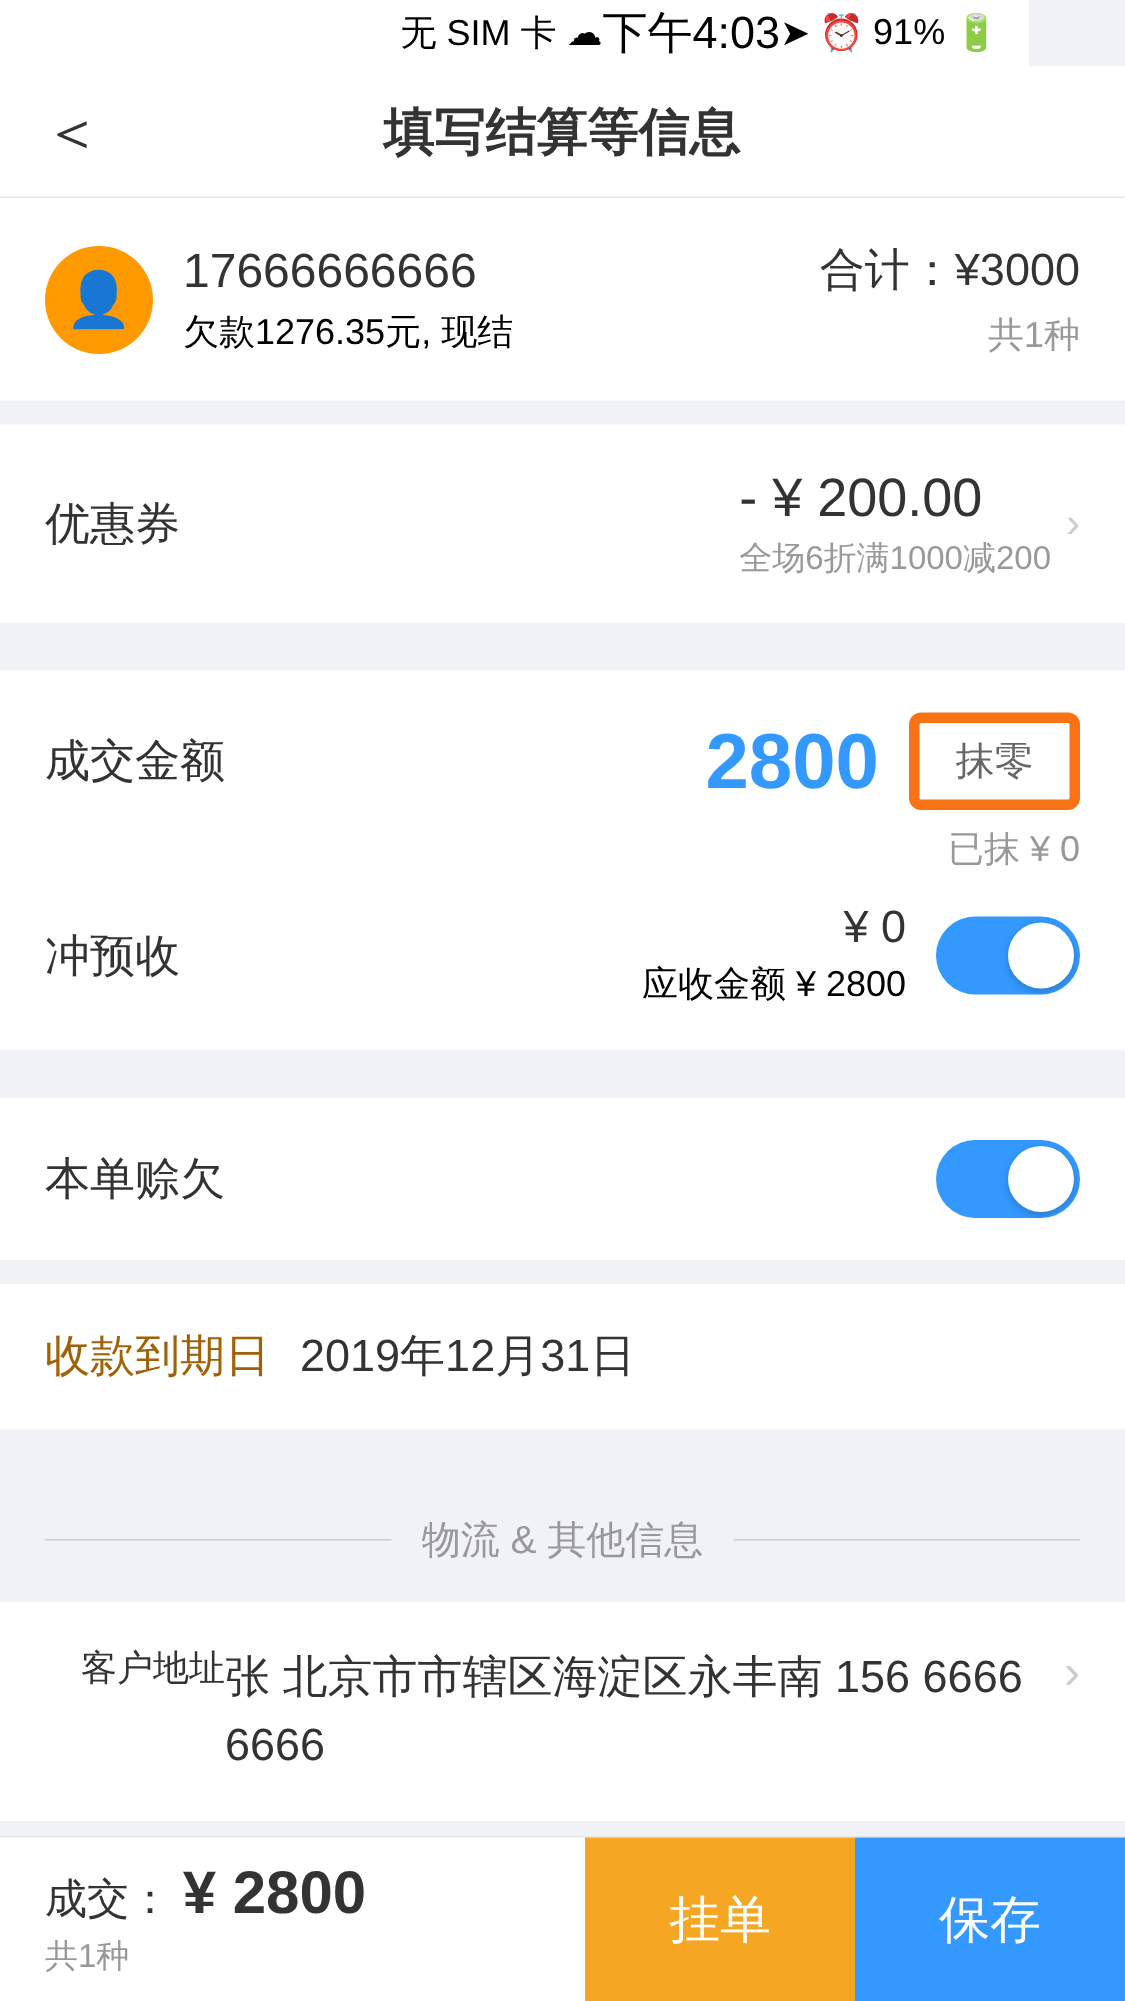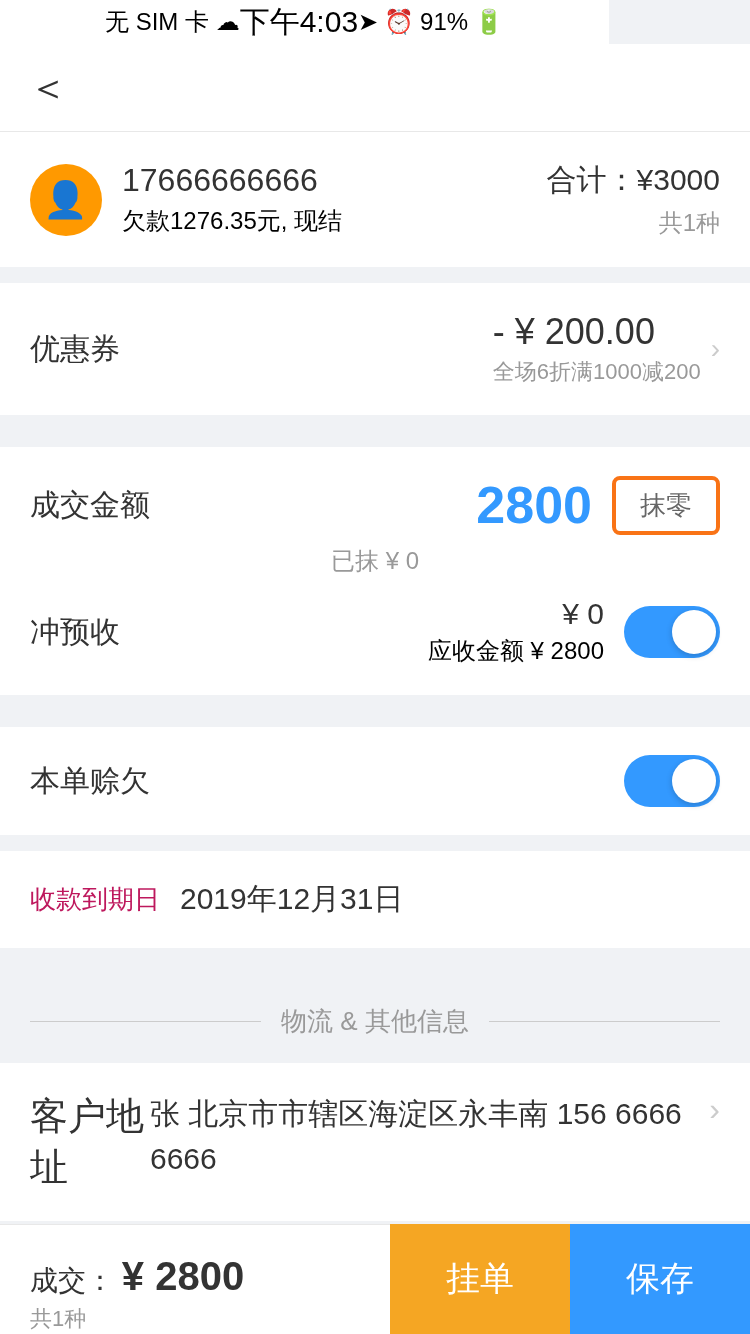--- a/index.html
+++ b/index.html
@@ -9,26 +9,26 @@
       min-height: 1334px;
       font-family: -apple-system, "PingFang SC", "Helvetica Neue", Arial, sans-serif;
       background: #f0f2f5;
       font-size: 28px;
       color: #333;
       position: relative;
     }
 
     
     .status-bar {
-      width: 609px;
+      width: 686px;
       height: 44px;
       background: #fff;
       display: flex;
       align-items: center;
-      justify-content: center;
+      justify-content: flex-end;
       padding: 0 20px;
       font-size: 24px;
       color: #000;
     }
     .status-left { display: flex; align-items: center; gap: 8px; }
     .status-center { font-size: 30px; font-weight: 500; }
     .status-right { display: flex; align-items: center; gap: 6px; font-size: 24px; }
 
     
     .nav-bar {
@@ -120,29 +120,29 @@
       display: flex;
       align-items: center;
       justify-content: space-between;
       margin-bottom: 10px;
       gap: 27px;
     }
     .amount-label { font-size: 30px; color: #333; }
     .amount-right { display: flex; align-items: center; gap: 20px; }
     .amount-value { font-size: 52px; color: #3399ff; font-weight: 600; }
     .round-btn {
-      border: 4px solid #f97316;
+      border: 7px solid #f97316;
       border-radius: 8px;
       padding: 8px 24px;
       font-size: 26px;
       color: #666;
       background: #fff;
       cursor: pointer;
     }
-    .amount-sub { font-size: 24px; color: #999; text-align: center; }
+    .amount-sub { font-size: 24px; color: #999; text-align: right; }
 
     
     .prereceive-row {
       display: flex;
       align-items: center;
       justify-content: space-between;
       padding-top: 20px;
     }
     .prereceive-label { font-size: 30px; color: #333; }
     .prereceive-right { display: flex; align-items: center; gap: 20px; }
@@ -183,21 +183,21 @@
     .writeoff-label { font-size: 30px; color: #333; }
 
     
     .duedate-section {
       background: #fff;
       padding: 28px 30px;
       display: flex;
       align-items: center;
       margin-bottom: 16px;
     }
-    .duedate-label { font-size: 26px; color: #be185d; margin-right: 20px; }
+    .duedate-label { font-size: 30px; color: #a16207; margin-right: 20px; }
     .duedate-value { font-size: 30px; color: #333; }
 
     
     .logistics-divider {
       background: #f0f2f5;
       padding: 24px 30px;
       display: flex;
       align-items: center;
       justify-content: center;
       margin-bottom: 0;
@@ -215,32 +215,32 @@
 
     
     .address-section {
       background: #fff;
       padding: 28px 30px;
       display: flex;
       align-items: flex-start;
       justify-content: space-between;
       margin-bottom: 16px;
     }
-    .address-label { font-size: 38px; color: #333; width: 120px; flex-shrink: 0; }
+    .address-label { font-size: 24px; color: #333; width: 120px; flex-shrink: 0; text-align: right; }
     .address-value { font-size: 30px; color: #333; flex: 1; line-height: 1.5; }
 
     
     .bottom-bar {
       position: fixed;
       bottom: 0;
       width: 750px;
       height: 110px;
       background: #fff;
       display: flex;
-      align-items: flex-end;
+      align-items: center;
       border-top: 1px solid #e8e8e8;
     }
     .bottom-info {
       padding: 0 30px;
       flex: 1;
     }
     .bottom-count { font-size: 22px; color: #999; margin-top: 4px; }
     .bottom-btn-hold {
       width: 180px;
       height: 110px;
@@ -282,20 +282,21 @@
   <div class="status-right">
     <span>➤</span>
     <span>⏰</span>
     <span>91%</span>
     <span>🔋</span>
   </div>
 </div>
 
 <div class="nav-bar">
   <div class="nav-back">＜</div>
+  <div class="nav-title">填写结算等信息</div>
 </div>
 
 <div class="content">
 
   <div class="customer-card">
     <div class="customer-left">
       <div class="avatar">
         <span>👤</span>
       </div>
       <div class="customer-info">

